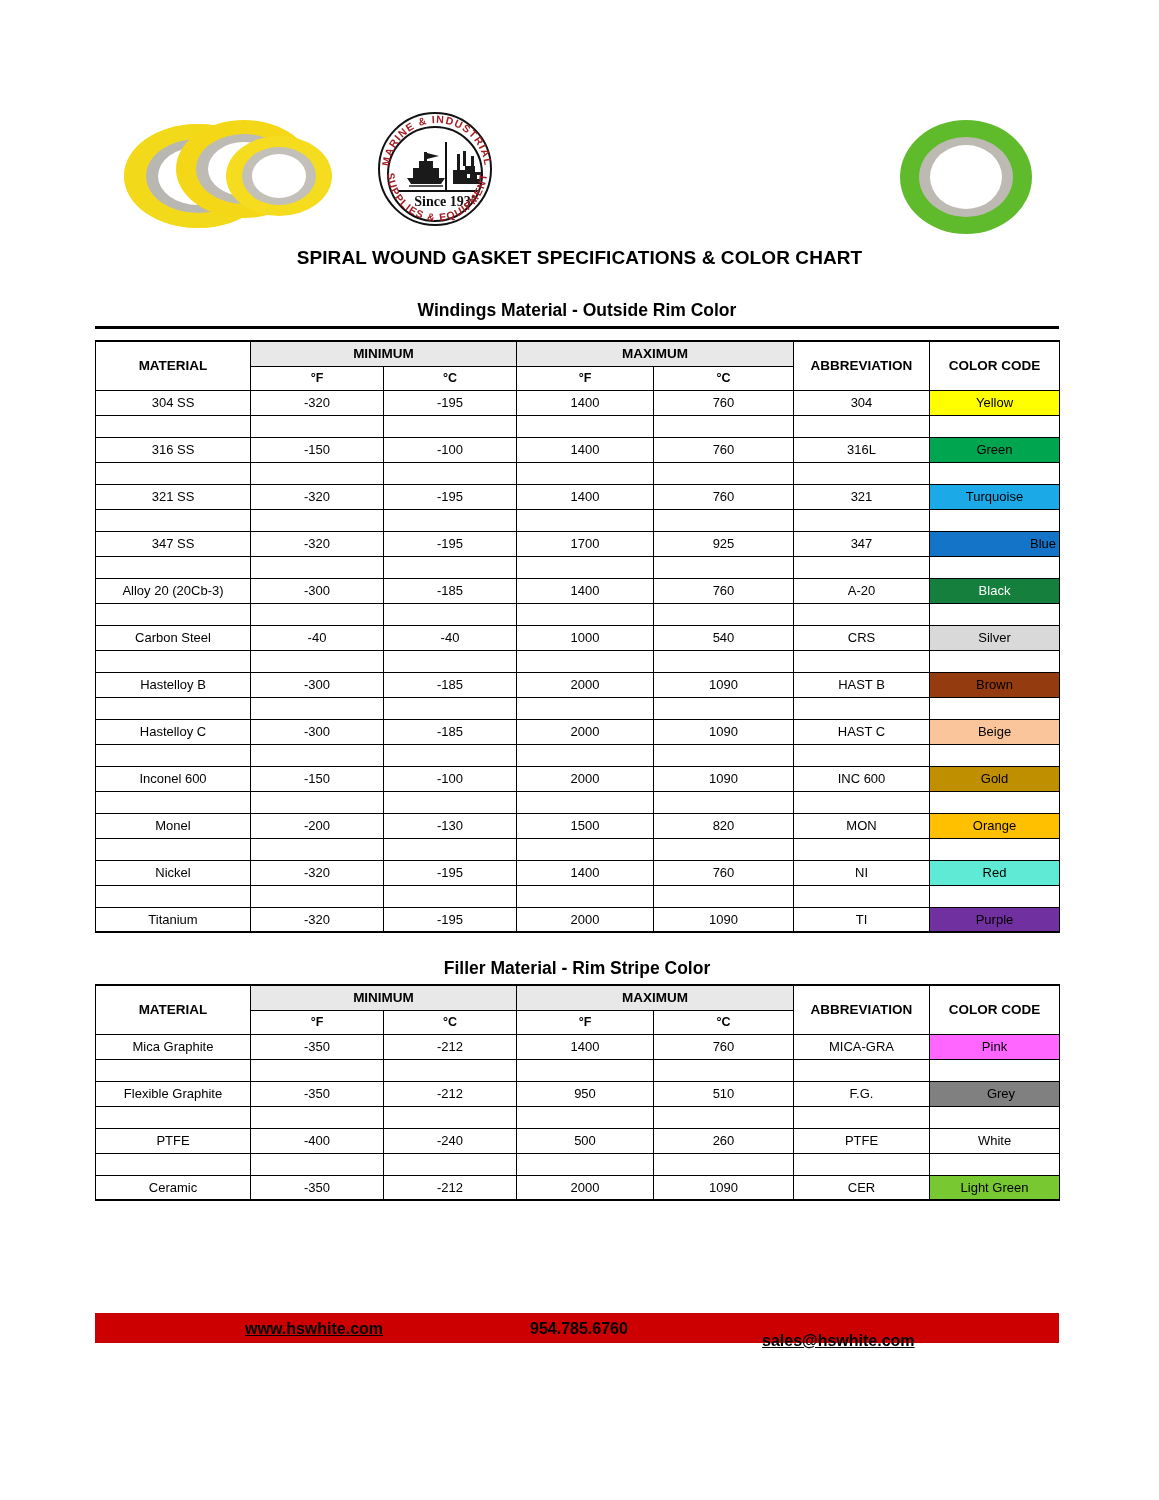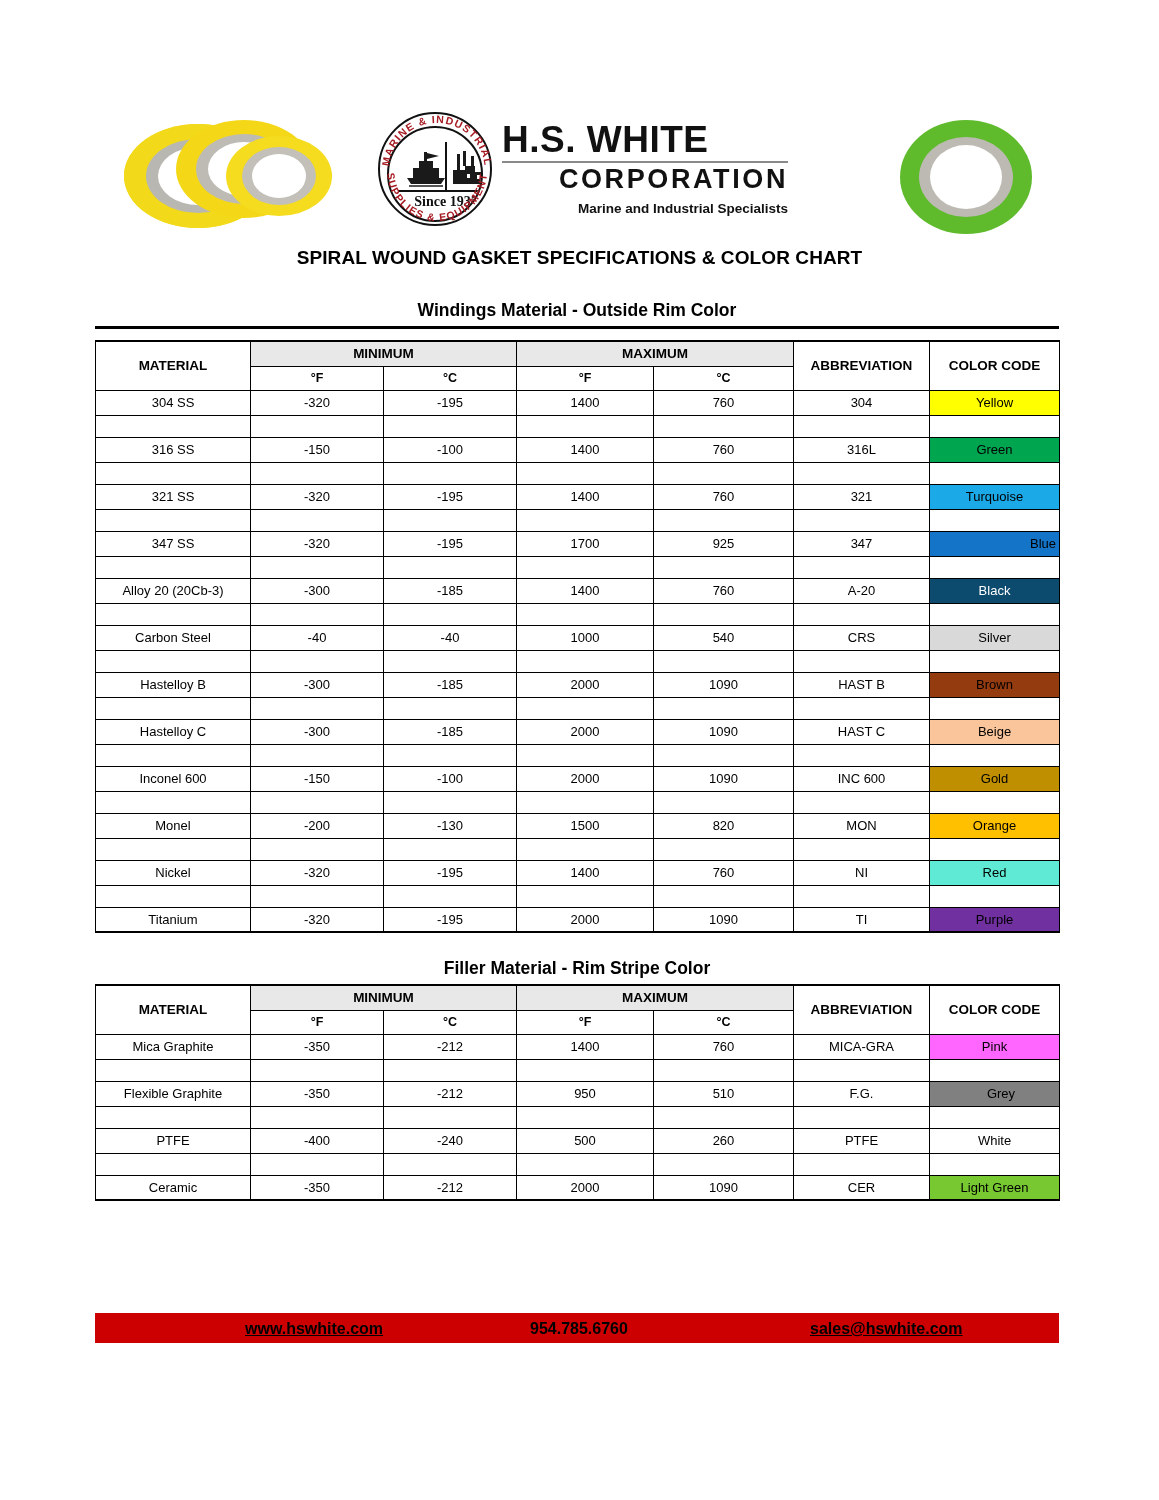--- a/index.html
+++ b/index.html
@@ -255,21 +255,21 @@
   .footer-bar .fitem {
     position: absolute;
     top: 7px;
     font-size: 16px;
     font-weight: bold;
     color: #000000;
   }
   .footer-bar .link { text-decoration: underline; }
   #f-web   { left: 150px; }
   #f-phone { left: 435px; }
-  #f-mail  { left: 715px; }
+  #f-mail  { left: 667px; margin-top: 12px; }
 </style>
 </head>
 <body>
 
 <div class="gasket-yellow">
   <div class="gy-ring gy-r1"></div>
   <div class="gy-ring gy-r1i"></div>
   <div class="gy-ring gy-r1c"></div>
   <div class="gy-ring gy-r2"></div>
   <div class="gy-ring gy-r2i"></div>
@@ -309,26 +309,20 @@
     <svg class="seal-arc-text" viewBox="0 0 118 118">
       <defs>
         <path id="arcTop" d="M 11 59 A 48 48 0 0 1 107 59"></path>
         <path id="arcBot" d="M 9 59 A 50 50 0 0 0 109 59"></path>
       </defs>
       <text><textPath href="#arcTop" startOffset="50%" text-anchor="middle" id="arcTopT">MARINE &amp; INDUSTRIAL</textPath></text>
       <text><textPath href="#arcBot" startOffset="50%" text-anchor="middle" id="arcBotT">SUPPLIES &amp; EQUIPMENT</textPath></text>
     </svg>
   </div>
 
-  <div class="brand">
-    <div class="brand-line1">H.S. WHITE</div>
-    <div class="brand-rule"></div>
-    <div class="brand-line2">CORPORATION</div>
-    <div class="brand-tag">Marine and Industrial Specialists</div>
-  </div>
 </div>
 
 <div class="gasket-green">
   <div class="gg-outer"></div>
   <div class="gg-mid"></div>
   <div class="gg-in"></div>
 </div>
 
 <div class="doc-title">SPIRAL WOUND GASKET SPECIFICATIONS &amp; COLOR CHART</div>
 
@@ -433,21 +427,21 @@
         <td>&nbsp;</td>
         <td>&nbsp;</td>
       </tr>
       <tr class="data">
         <td>Alloy 20 (20Cb-3)</td>
         <td>-300</td>
         <td>-185</td>
         <td>1400</td>
         <td>760</td>
         <td>A-20</td>
-        <td class="colorcell" style="background: #0c4a6e; color: rgb(255, 255, 255);">Black</td>
+        <td class="colorcell" style="background: #15803d; color: rgb(255, 255, 255);">Black</td>
       </tr>
       <tr class="spacer">
         <td>&nbsp;</td>
         <td>&nbsp;</td>
         <td>&nbsp;</td>
         <td>&nbsp;</td>
         <td>&nbsp;</td>
         <td>&nbsp;</td>
         <td>&nbsp;</td>
       </tr>

